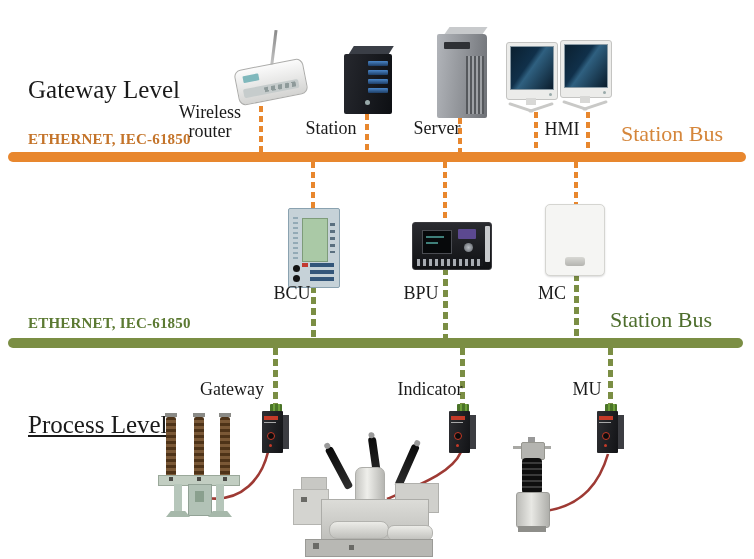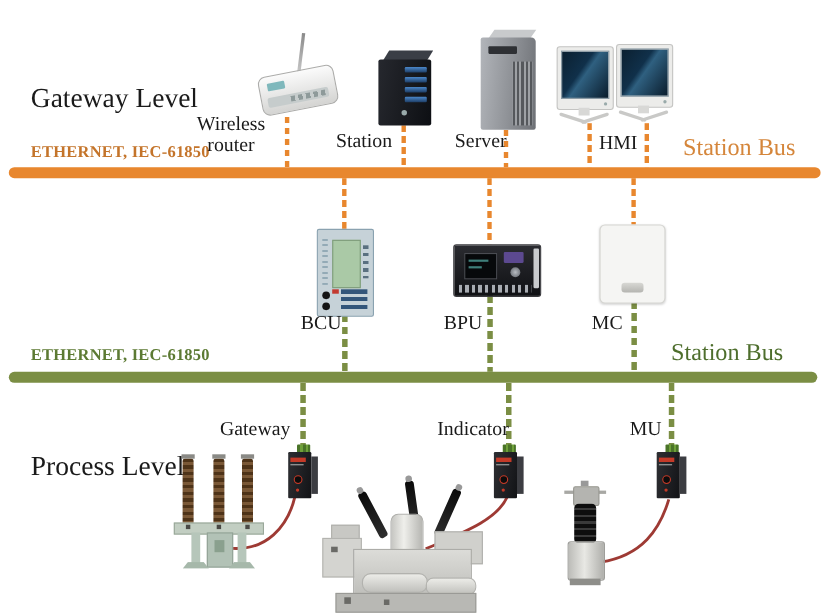--- a/index.html
+++ b/index.html
@@ -117,21 +117,21 @@
   .ct-ribs{position:absolute;left:11px;top:18px;width:20px;height:36px;background:repeating-linear-gradient(to bottom,#0E0E0E 0 4px,#3A3A3A 4px 6px);border-radius:4px;}
   .ct-tank{position:absolute;left:5px;top:52px;width:32px;height:34px;background:linear-gradient(90deg,#BCBCB8,#E8E8E4 45%,#AFAFAB);border:1px solid #9E9E9A;border-radius:3px;}
   .ct-base{position:absolute;left:7px;top:86px;width:28px;height:6px;background:#8E8E8A;}
 </style>
 </head>
 <body>
 
 <div id="canvas">
 
   <div class="lbl level-lbl" style="left:28px;top:76px;">Gateway Level</div>
-  <div class="lbl level-lbl" style="left:28px;top:411px;">Process Level</div>
+  <div class="lbl level-lbl" style="left:28px;top:411px;text-decoration:underline;">Process Level</div>
 
   <div class="lbl eth-lbl" style="left:28px;top:131px;color:var(--c-station-text,#C4742A);">ETHERNET, IEC-61850</div>
   <div class="lbl busname-lbl" style="left:621px;top:122px;color:var(--c-station-name,#D5863B);">Station Bus</div>
   <div class="bus bus-station" style="left:8px;top:152px;width:738px;"></div>
 
   <div class="lbl eth-lbl" style="left:28px;top:315px;color:var(--c-process-text,#5C7A33);">ETHERNET, IEC-61850</div>
   <div class="lbl busname-lbl" style="left:610px;top:308px;color:var(--c-process-name,#4E6E2D);">Station Bus</div>
   <div class="bus bus-process" style="left:8px;top:338px;width:735px;"></div>
 
   <div class="vdash-o" style="left:259px;top:106px;height:46px;"></div>

